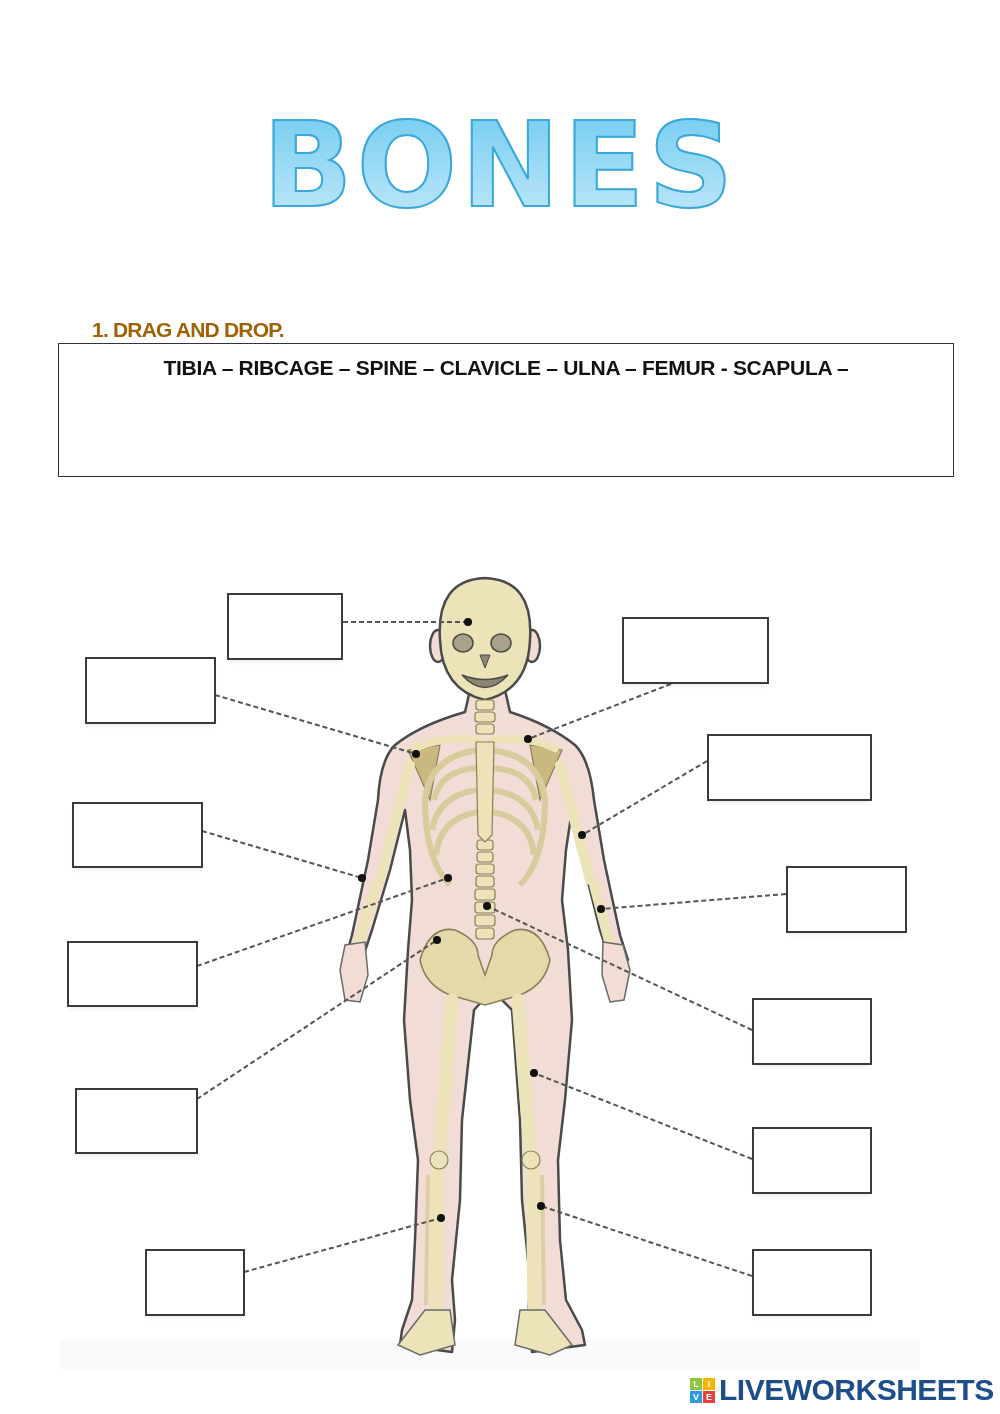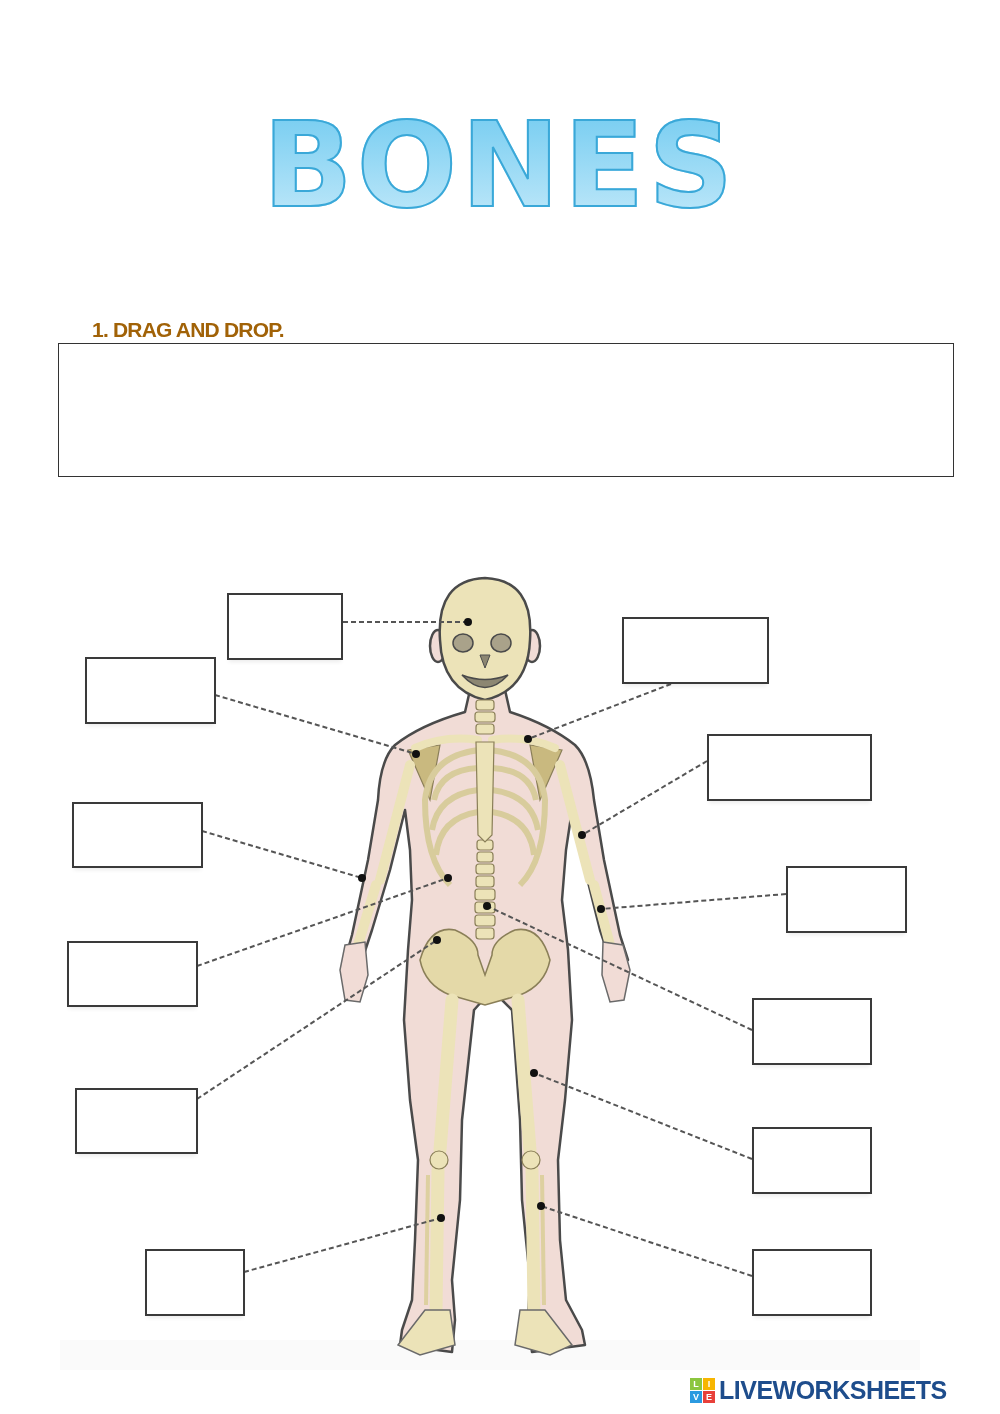--- a/index.html
+++ b/index.html
@@ -13,30 +13,31 @@
   }
   .instruction { position:absolute; left:92px; top:278px; font-family:"Liberation Sans", sans-serif; font-weight:bold; font-size:21px; letter-spacing:-0.8px; color:#a16207;margin-top:40px; }
   .word-bank { position:absolute; left:58px; top:343px; width:896px; height:134px; border:1px solid #333; box-sizing:border-box; }
   .word-line { position:absolute; left:0; width:100%; text-align:center; font-family:"Liberation Sans", sans-serif; font-weight:bold; font-size:21px; color:#111; letter-spacing:-0.3px; }
   .word-line.l1 { top:12px; }
   .word-line.l2 { top:93px; }
   .answer-box { position:absolute; border:2px solid #3a3a3a; background:#fff; box-sizing:border-box; box-shadow:0 4px 4px -2px rgba(0,0,0,0.08); }
   .brand { position:absolute; left:690px; top:1374px; height:32px; display:flex; align-items:center; }
   .brand-logo { display:grid; grid-template-columns:12px 12px; grid-template-rows:12px 12px; gap:1px; margin-right:4px; }
   .brand-logo span { font-size:9px; font-weight:bold; color:#fff; text-align:center; line-height:12px; }
-  .brand-text { font-family:"Liberation Sans", sans-serif; font-weight:bold; font-size:25px; color:#1e4d8c; letter-spacing:-0.5px; }
+  .brand-text { font-family:"Liberation Sans", sans-serif; font-weight:bold; font-size:30px; color:#1e4d8c; letter-spacing:-0.5px; }
 </style>
 </head>
 <body>
 
 <div class="title">BONES</div>
 
 <div class="instruction">1. DRAG AND DROP.</div>
 
 <div class="word-bank">
+  <div class="word-line l1">TIBIA – RIBCAGE –  SPINE  –  CLAVICLE – ULNA – FEMUR -  SCAPULA  –</div>
 </div>
 
 <svg style="position:absolute;left:0;top:0;" width="1000" height="1414" viewBox="0 0 1000 1414">
 
   <rect x="60" y="1340" width="860" height="30" fill="#fafafa"></rect>
 
   <g fill="#f1dcd6" stroke="#4a4a4a" stroke-width="2.5" stroke-linejoin="round">
 
     <path d="M470,690 L465,712 Q420,725 395,745 Q380,760 378,800 L368,860 L352,935 L345,960 L362,960 L372,930 L390,870 L405,810 L410,850 L412,900 L408,950 L404,1020 L410,1100 L418,1160 L415,1240 L412,1300 L402,1330 L400,1345 L452,1352 L455,1320 L452,1280 L460,1200 L462,1120 L474,1010 L492,990 L512,1010 L520,1120 L522,1200 L530,1280 L528,1320 L532,1352 L585,1345 L582,1330 L566,1300 L560,1240 L558,1160 L565,1100 L572,1020 L568,950 L562,900 L566,850 L572,810 L585,870 L600,930 L610,960 L628,960 L620,935 L604,860 L594,800 Q590,760 575,745 Q550,725 510,712 L505,690 Z"></path>
   </g>

